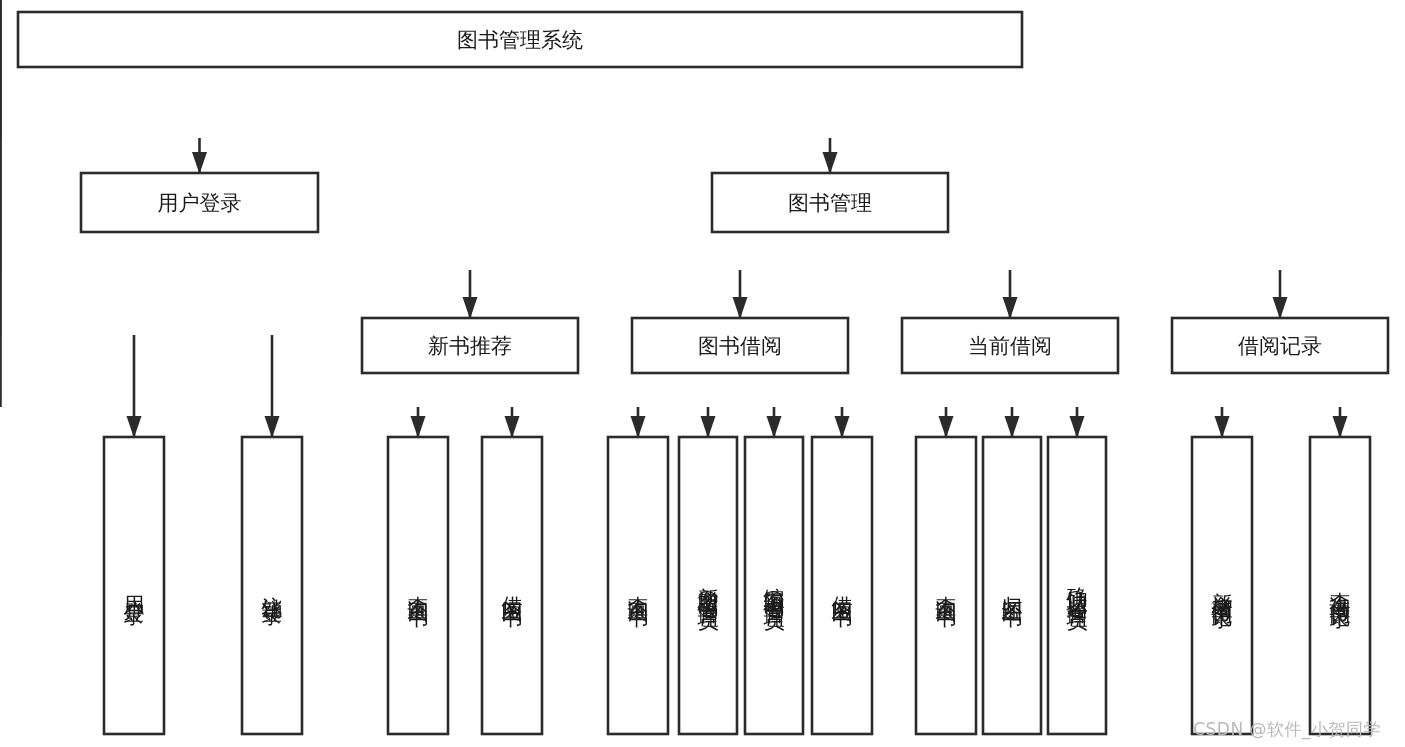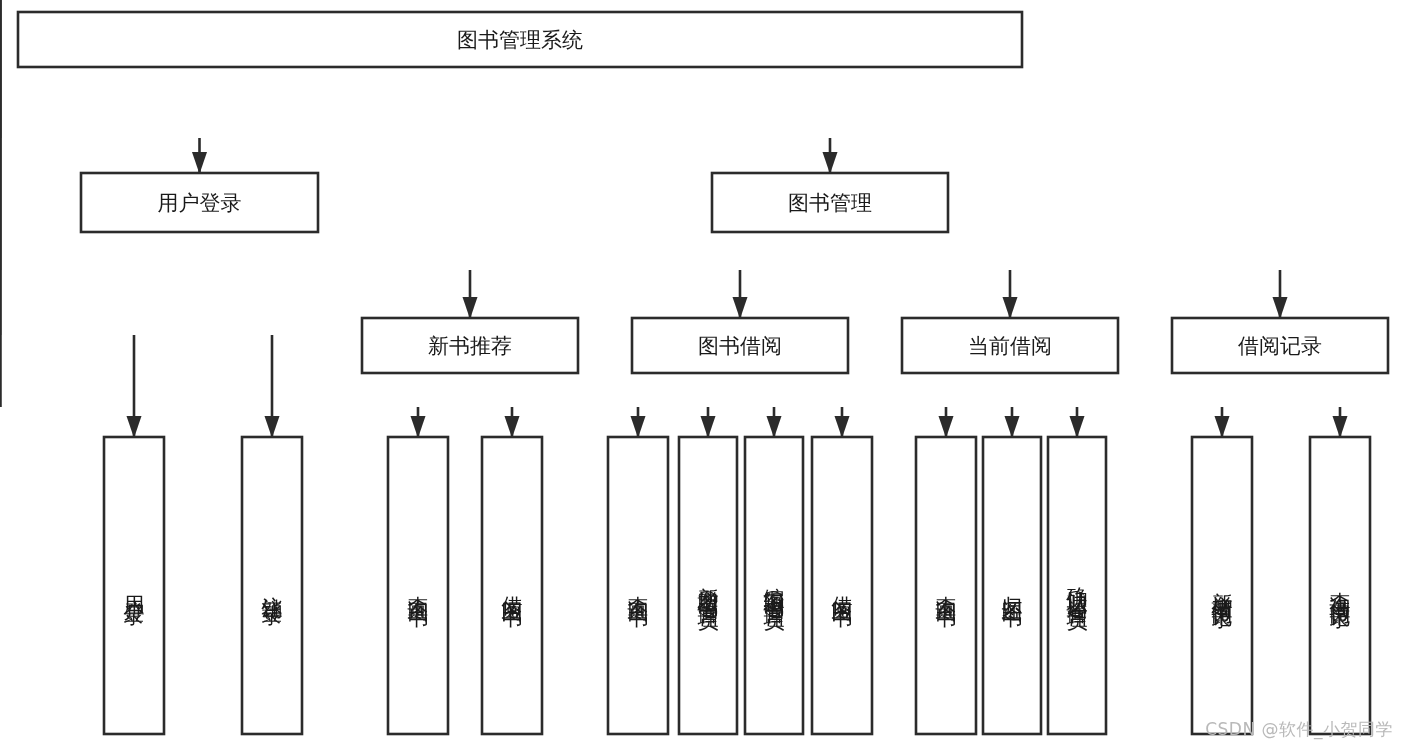--- a/index.html
+++ b/index.html
@@ -62,21 +62,21 @@
     text-orientation: upright;
     font-family: "DejaVu Sans", "Liberation Sans", sans-serif;
     font-size: 21px;
     line-height: 1.05;
     color: #1a1a1a;
     letter-spacing: 3.5px;
     white-space: nowrap;
   }
   #watermark {
     position: absolute;
-    right: 12px;
+    right: 24px;
     bottom: 6px;
     font-family: "DejaVu Sans", "Liberation Sans", sans-serif;
     font-size: 17px;
     color: #b9b9b9;
     letter-spacing: 0.5px;
     white-space: nowrap;
   }
 </style>
 </head>
 <body>

